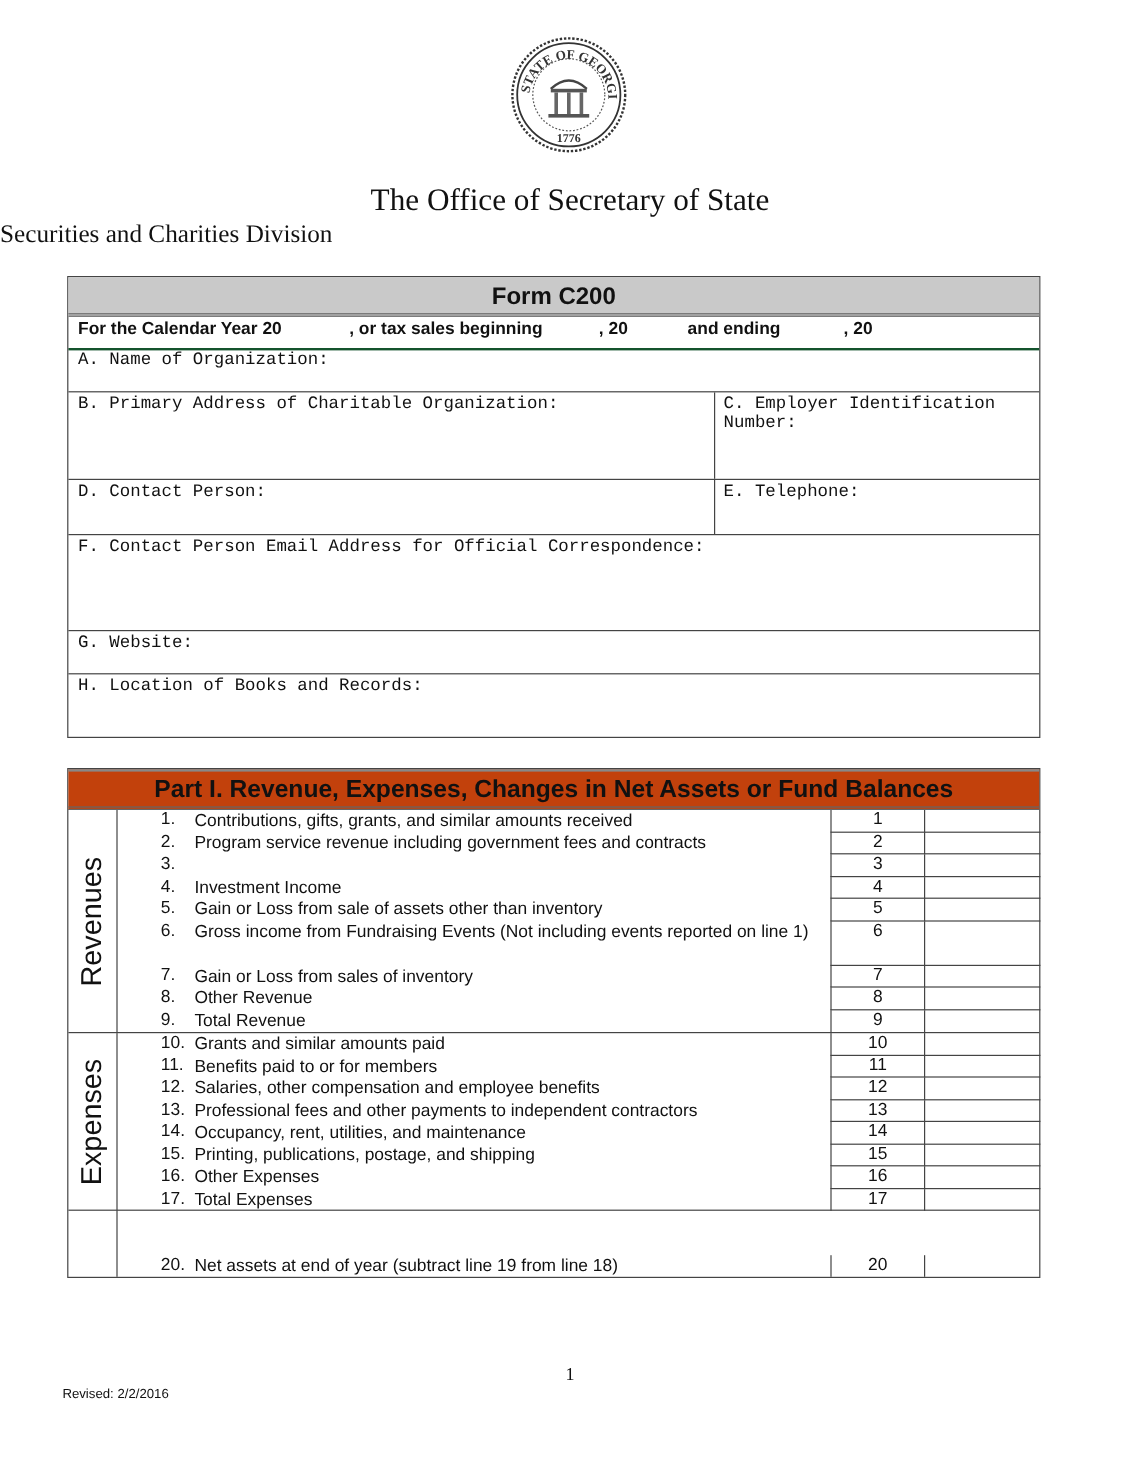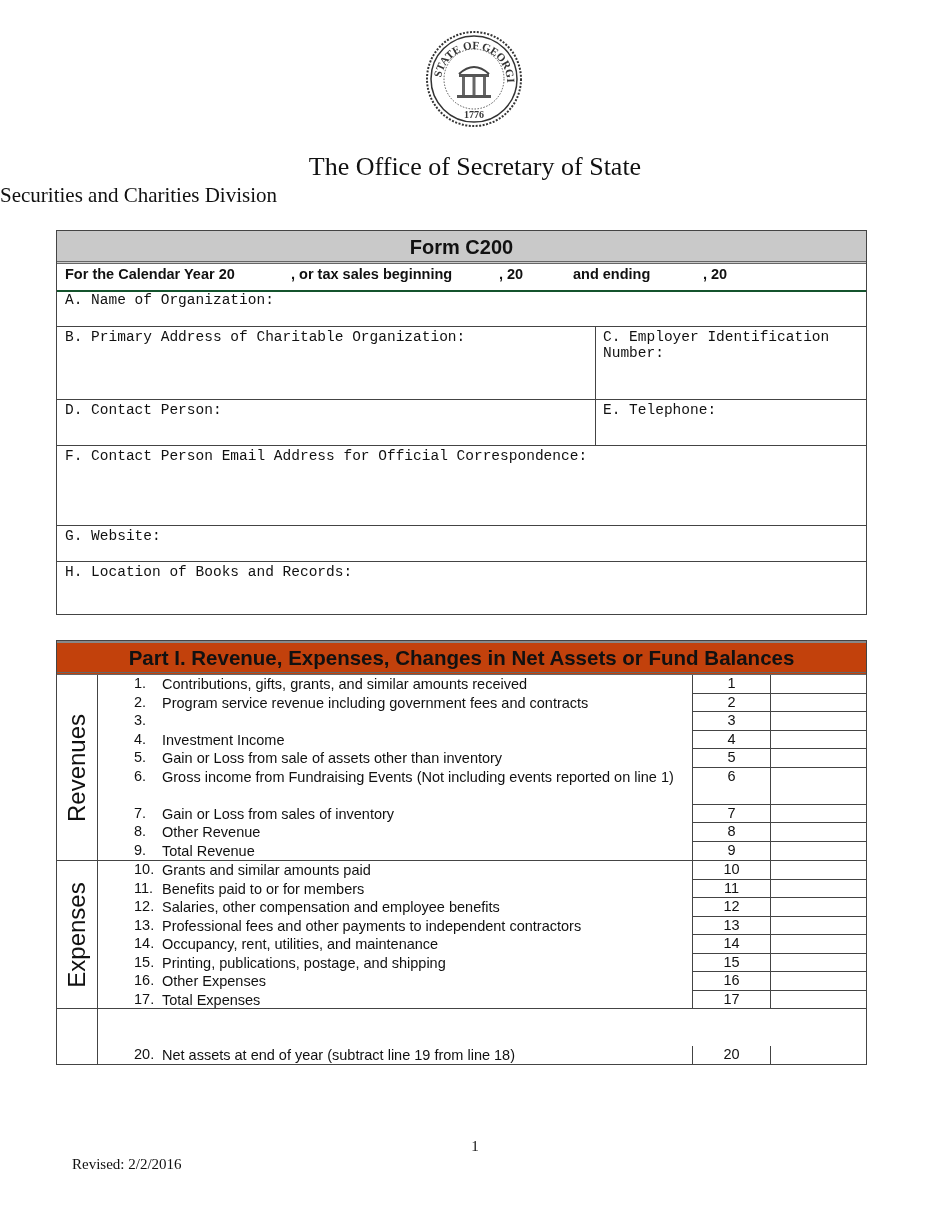--- a/index.html
+++ b/index.html
@@ -24,21 +24,21 @@
   .side .vt { position:absolute; left:50%; top:50%; transform:translate(-50%,-50%) rotate(-90deg); font-size:24px; white-space:nowrap; }
   .sect { position:absolute; left:0; width:100%; box-sizing:border-box; }
   .sect.bordered { border-bottom:1px solid #444; }
   .line { position:absolute; left:41px; width:769px; font-size:14.5px; }
   .line .num { position:absolute; left:36px; width:30px; }
   .line .txt { position:absolute; left:64px; width:520px; line-height:18.5px; }
   .line .code { position:absolute; left:594px; width:78px; border-left:1px solid #444; border-bottom:1px solid #444; box-sizing:border-box; text-align:center; top:0; bottom:0; }
   .line .amt { position:absolute; left:672px; width:97px; border-left:1px solid #444; border-bottom:1px solid #444; box-sizing:border-box; top:0; bottom:0; }
   b { font-weight:normal; }
   .pagenum { left:0; width:950px; text-align:center; top:1138px; font-family:"Liberation Serif", serif; font-size:15px; }
-  .revised { left:72px; top:1156px; font-family:Liberation Serif, serif; font-size:15px; }
+  .revised { left:52px; top:1156px; font-family:Liberation Sans, sans-serif; font-size:11px; }
 </style>
 </head>
 <body>
 
 <div class="abs seal">
   <svg width="98" height="98" viewBox="0 0 98 98">
     <circle cx="49" cy="49" r="47" fill="none" stroke="#333" stroke-width="2" stroke-dasharray="2 1.5"></circle>
     <circle cx="49" cy="49" r="43" fill="none" stroke="#333" stroke-width="1.5"></circle>
     <circle cx="49" cy="49" r="30" fill="none" stroke="#555" stroke-width="1" stroke-dasharray="1.5 1.5"></circle>
     <defs>

